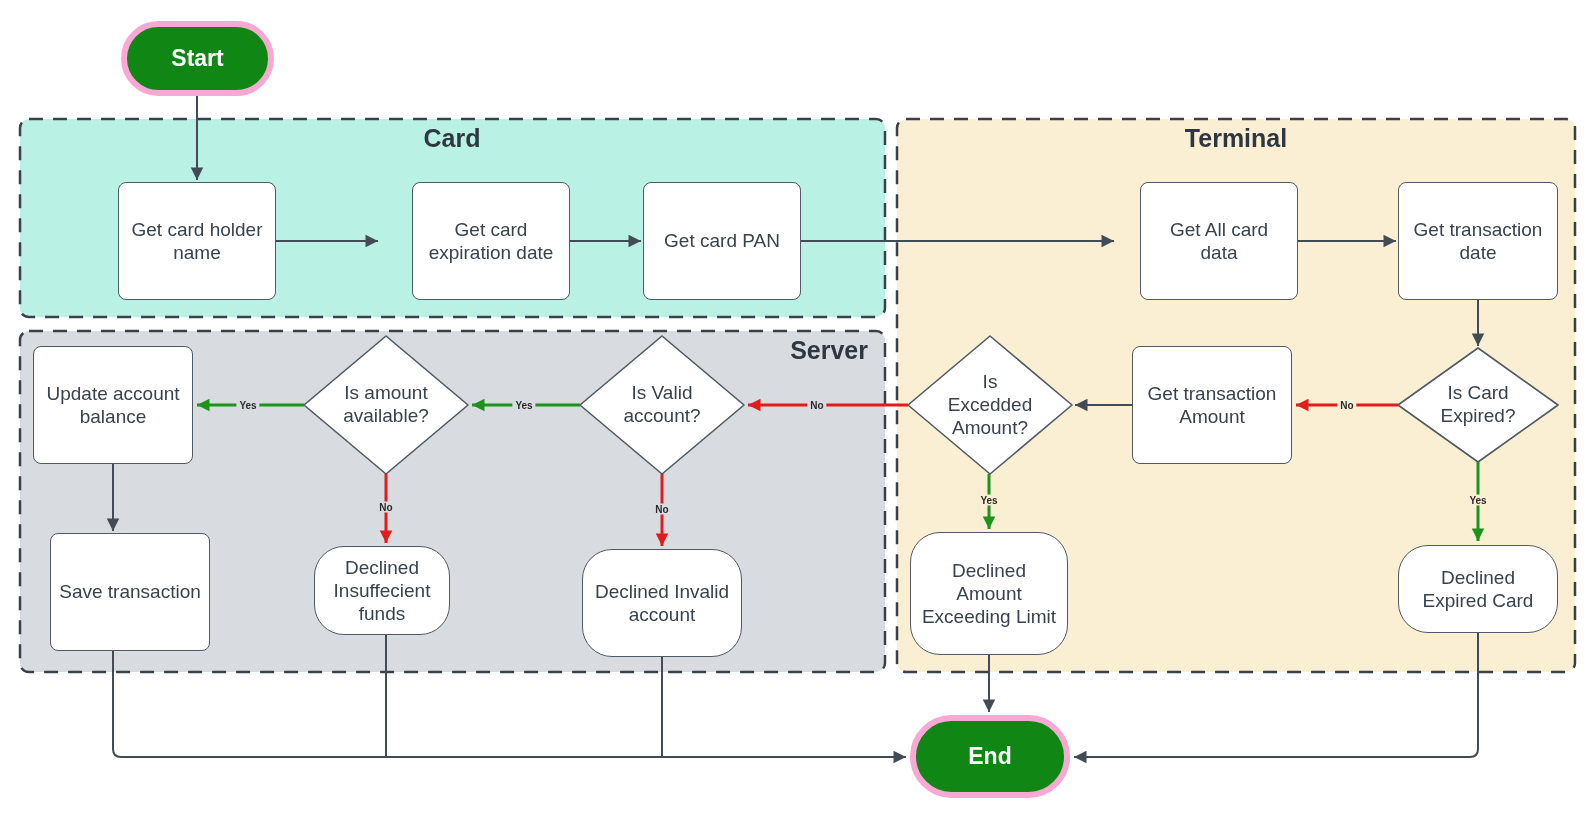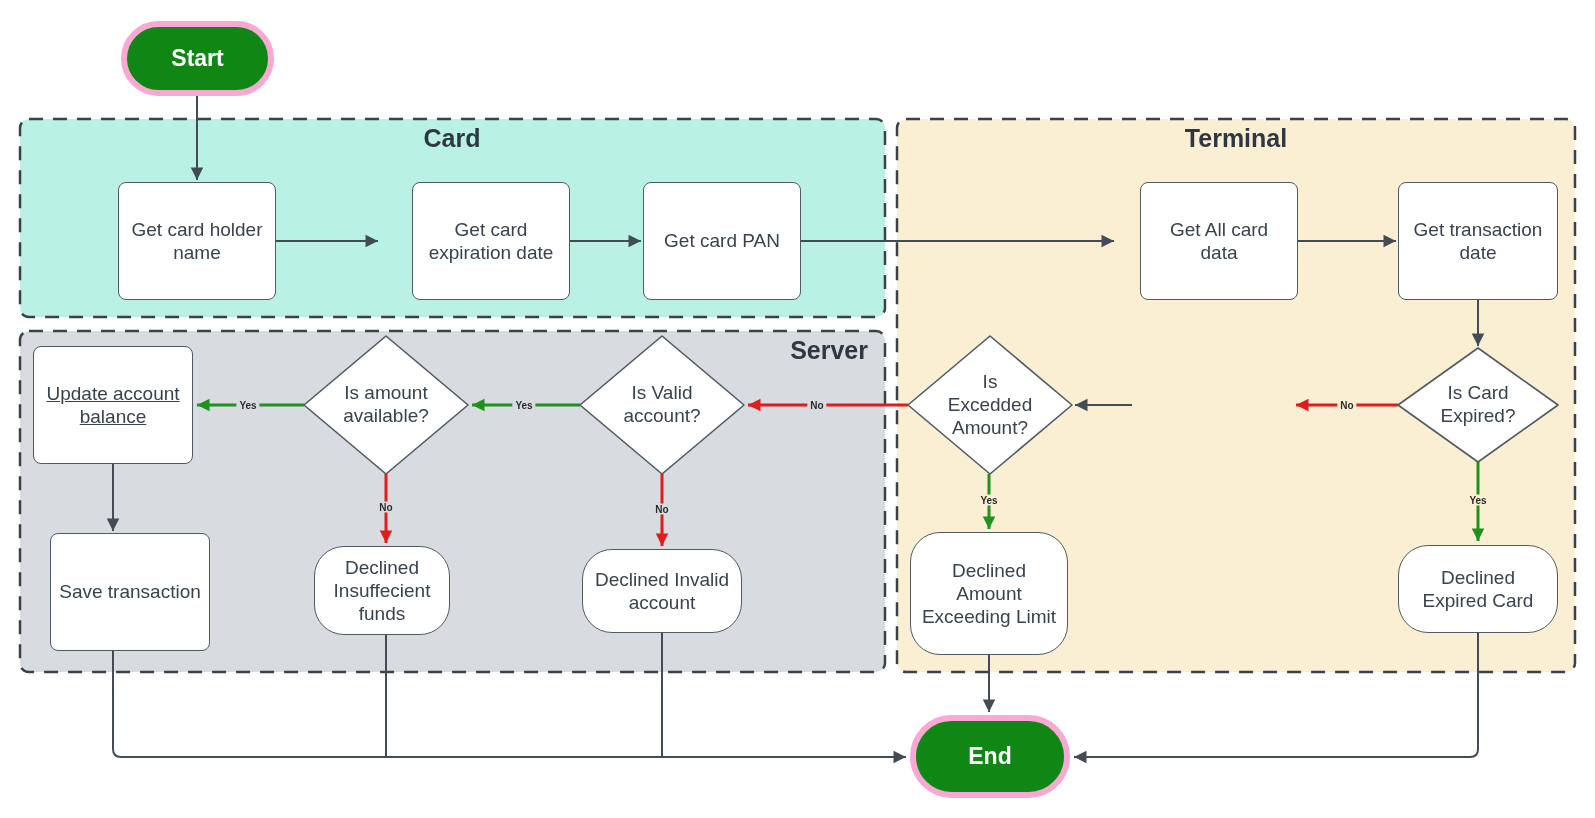--- a/index.html
+++ b/index.html
@@ -105,27 +105,28 @@
 
   <div class="pill" style="left:121px; top:21px; width:153px; height:75px;">Start</div>
   <div class="pill" style="left:910px; top:715px; width:160px; height:83px;">End</div>
 
   <div class="pnode" style="left:118px; top:182px; width:158px; height:118px;">Get card holder name</div>
   <div class="pnode" style="left:380px; top:182px; width:158px; height:118px;margin-left:32px;">Get card expiration date</div>
   <div class="pnode" style="left:643px; top:182px; width:158px; height:118px;">Get card PAN</div>
 
   <div class="pnode" style="left:1116px; top:182px; width:158px; height:118px;margin-left:24px;">Get All card data</div>
   <div class="pnode" style="left:1398px; top:182px; width:160px; height:118px;">Get transaction date</div>
+  <div class="pnode" style="left:1132px; top:346px; width:160px; height:118px;">Get transaction Amount</div>
   <div class="pnode dnode" style="left:910px; top:532px; width:158px; height:123px;text-align:center;">Declined Amount Exceeding Limit</div>
   <div class="pnode dnode" style="left:1398px; top:545px; width:160px; height:88px;">Declined Expired Card</div>
 
-  <div class="pnode" style="left:33px; top:346px; width:160px; height:118px;text-decoration:underline;">Update account balance</div>
+  <div class="pnode" style="left:33px; top:346px; width:160px; height:118px;">Update account balance</div>
   <div class="pnode" style="left:33px; top:533px; width:160px; height:118px;margin-left:17px;">Save transaction</div>
   <div class="pnode dnode" style="left:306px; top:546px; width:136px; height:89px;margin-left:8px;">Declined Insuffecient funds</div>
-  <div class="pnode dnode" style="left:582px; top:549px; width:160px; height:84px;">Declined Invalid account</div>
+  <div class="pnode dnode" style="left:582px; top:549px; width:160px; height:108px;">Declined Invalid account</div>
 
   <div class="dlabel" style="left:386px; top:405px; width:96px;">Is amount available?</div>
   <div class="dlabel" style="left:662px; top:405px; width:96px;">Is Valid account?</div>
   <div class="dlabel" style="left:990px; top:405px; width:96px;">Is Excedded Amount?</div>
   <div class="dlabel" style="left:1478px; top:405px; width:100px;">Is Card Expired?</div>
 
   <div class="elabel bg-terminal" style="left:1347px; top:405px;">No</div>
   <div class="elabel bg-terminal" style="left:1478px; top:500px;">Yes</div>
   <div class="elabel bg-server" style="left:817px; top:405px;">No</div>
   <div class="elabel bg-terminal" style="left:989px; top:500px;">Yes</div>

